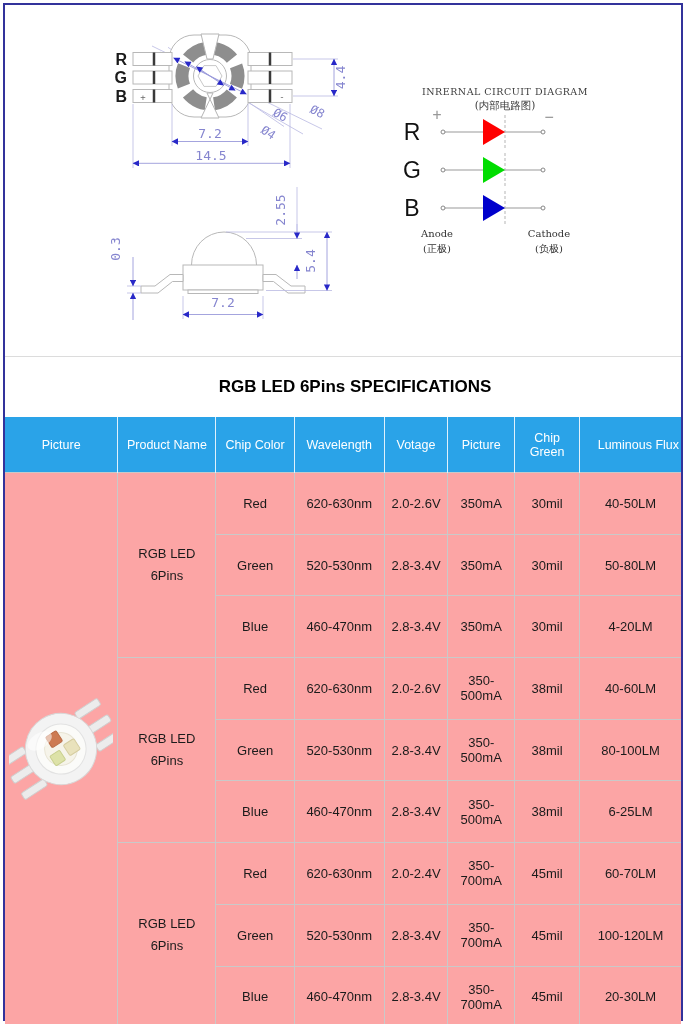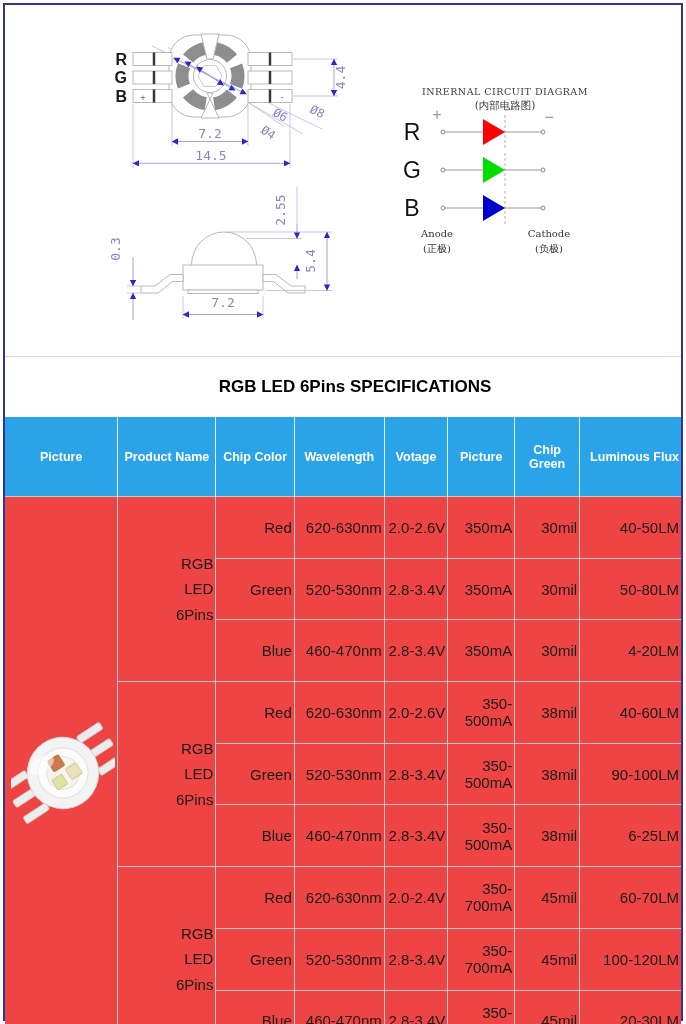--- a/index.html
+++ b/index.html
@@ -3,23 +3,23 @@
 <meta charset="utf-8">
 <style>
   html,body{margin:0;padding:0;background:#fff;}
   .page{position:relative;width:686px;height:1024px;background:#fff;font-family:"Liberation Sans",sans-serif;overflow:hidden;}
   .sheet{position:absolute;inset:3px;border:2px solid var(--page_border,#32329b);background:#fff;}
   .drawings{position:relative;height:351px;border-bottom:1px solid #dcdcdc;}
   .drawings svg{display:block;}
   .title-bar{height:60px;display:flex;align-items:center;justify-content:center;margin-left:24px;}
   .doc-title{font-size:17px;font-weight:bold;color:#000;}
   table.spec{width:100%;border-collapse:collapse;table-layout:fixed;}
-  table.spec thead th{background:var(--header_bg,#2aa3e8);color:#fff;font-size:12.5px;font-weight:bold;height:55px;border-right:1px solid rgba(255,255,255,.85);text-align:center;padding:12px 2px;}
+  table.spec thead th{background:var(--header_bg,#2aa3e8);color:#fff;font-size:12.5px;font-weight:normal;height:55px;border-right:1px solid rgba(255,255,255,.85);text-align:center;padding:0 2px;}
   table.spec thead th:last-child{border-right:none;text-align:right;}
-  table.spec tbody td{border:1px solid var(--grid,#c9c9c9);text-align:right;vertical-align:middle;font-size:15px;color:#1b1b1b;height:60.7px;padding:0 2px;background:#ef4444;}
+  table.spec tbody td{border:1px solid var(--grid,#c9c9c9);text-align:center;vertical-align:middle;font-size:13px;color:#1b1b1b;height:60.7px;padding:0 2px;background:#fca5a5;}
   table.spec tbody td.first-col{border-left:none;}
   table.spec tbody td.last-col{border-right:none;}
   table.spec tbody tr.last-row td{border-bottom:none;}
   td.picture-cell{border-bottom:none !important;}
   .prod-wrap{display:inline-block;width:64px;line-height:1.7;}
   
   .dim-txt{font-family:"DejaVu Sans Mono",monospace;font-size:13px;fill:var(--dim,#8585cf);}
   .dim-txt-s{font-family:"DejaVu Sans Mono",monospace;font-size:12px;fill:var(--dim,#8585cf);}
   .pin-lbl{font-family:"Liberation Sans",sans-serif;font-size:16px;font-weight:bold;fill:#1a1a1a;}
   .cad-mark{font-family:"DejaVu Sans Mono",monospace;font-size:9px;fill:#6a6a6a;}
@@ -264,21 +264,21 @@
           <td>350-500mA</td>
           <td>38mil</td>
           <td class="last-col">40-60LM</td>
         </tr>
         <tr>
           <td>Green</td>
           <td>520-530nm</td>
           <td>2.8-3.4V</td>
           <td>350-500mA</td>
           <td>38mil</td>
-          <td class="last-col">90-100LM</td>
+          <td class="last-col">80-100LM</td>
         </tr>
         <tr>
           <td>Blue</td>
           <td>460-470nm</td>
           <td>2.8-3.4V</td>
           <td>350-500mA</td>
           <td>38mil</td>
           <td class="last-col">6-25LM</td>
         </tr>
 

